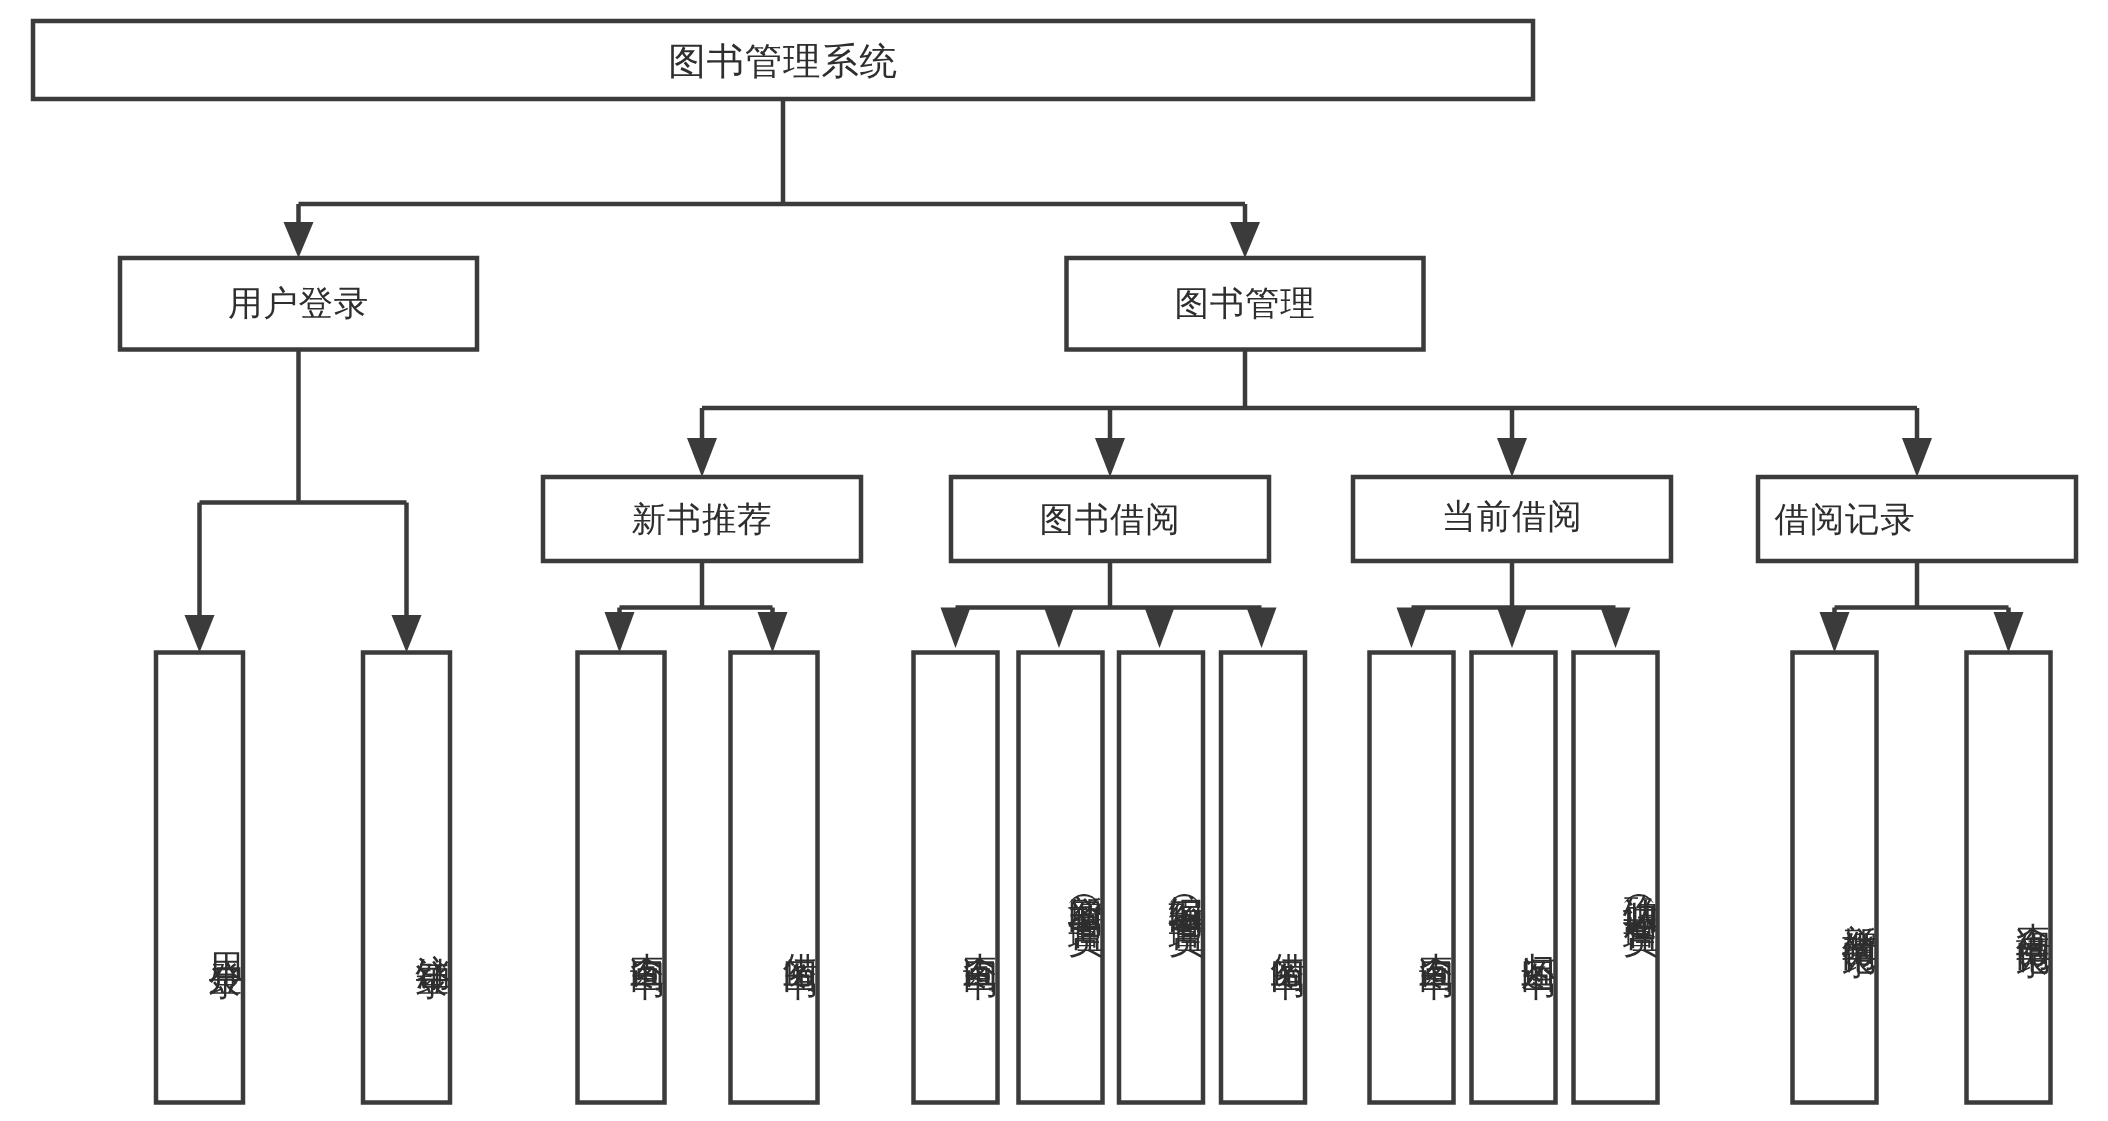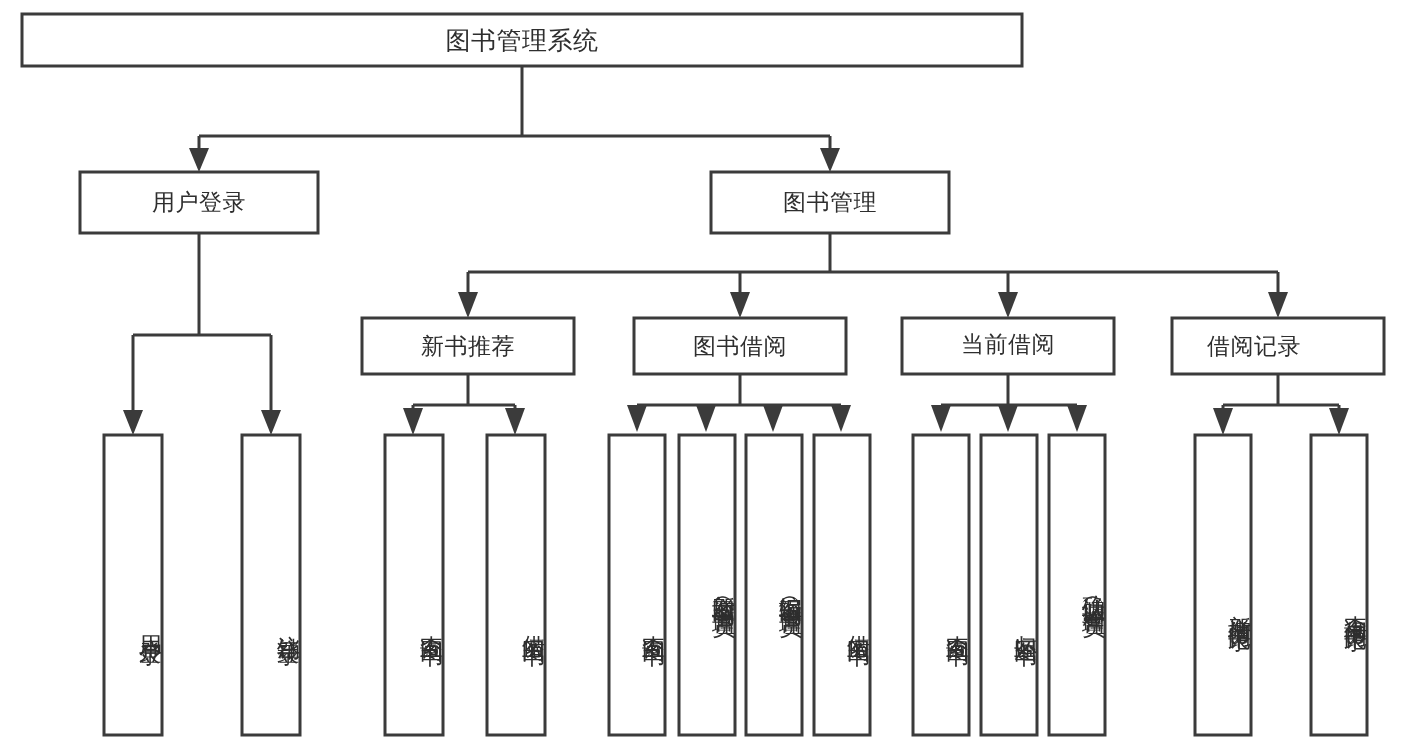--- a/index.html
+++ b/index.html
@@ -184,21 +184,21 @@
   </svg>
 
   <div class="node-label horizontal lvl0-label" style="left:22px; top:14px; width:1000px; height:52px;">图书管理系统</div>
 
   <div class="node-label horizontal lvl1-label" style="left:80px; top:172px; width:238px; height:61px;">用户登录</div>
   <div class="node-label horizontal lvl1-label" style="left:711px; top:172px; width:238px; height:61px;">图书管理</div>
 
   <div class="node-label horizontal lvl2-label" style="left:362px; top:318px; width:212px; height:56px;">新书推荐</div>
   <div class="node-label horizontal lvl2-label" style="left:634px; top:318px; width:212px; height:56px;">图书借阅</div>
   <div class="node-label horizontal lvl2-label" style="left:902px; top:318px; width:212px; height:52px;">当前借阅</div>
-  <div class="node-label horizontal lvl2-label" style="left:1168px; top:318px; width:172px; height:56px;">借阅记录</div>
+  <div class="node-label horizontal lvl2-label" style="left:1144px; top:318px; width:172px; height:56px;">借阅记录</div>
 
   <div class="node-label vertical leaf-label" style="left:104px; top:505px; width:58px; height:230px;">用户登录</div>
   <div class="node-label vertical leaf-label" style="left:242px; top:505px; width:58px; height:230px;">注销登录</div>
 
   <div class="node-label vertical leaf-label" style="left:385px; top:505px; width:58px; height:230px;">查询图书</div>
   <div class="node-label vertical leaf-label" style="left:487px; top:505px; width:58px; height:230px;">借阅图书</div>
 
   <div class="node-label vertical leaf-label" style="left:609px; top:505px; width:56px; height:230px;">查询图书</div>
   <div class="node-label vertical leaf-label" style="left:679px; top:440px; width:56px; height:295px;">新增图书（管理员）</div>
   <div class="node-label vertical leaf-label" style="left:746px; top:440px; width:56px; height:295px;">编辑图书（管理员）</div>

